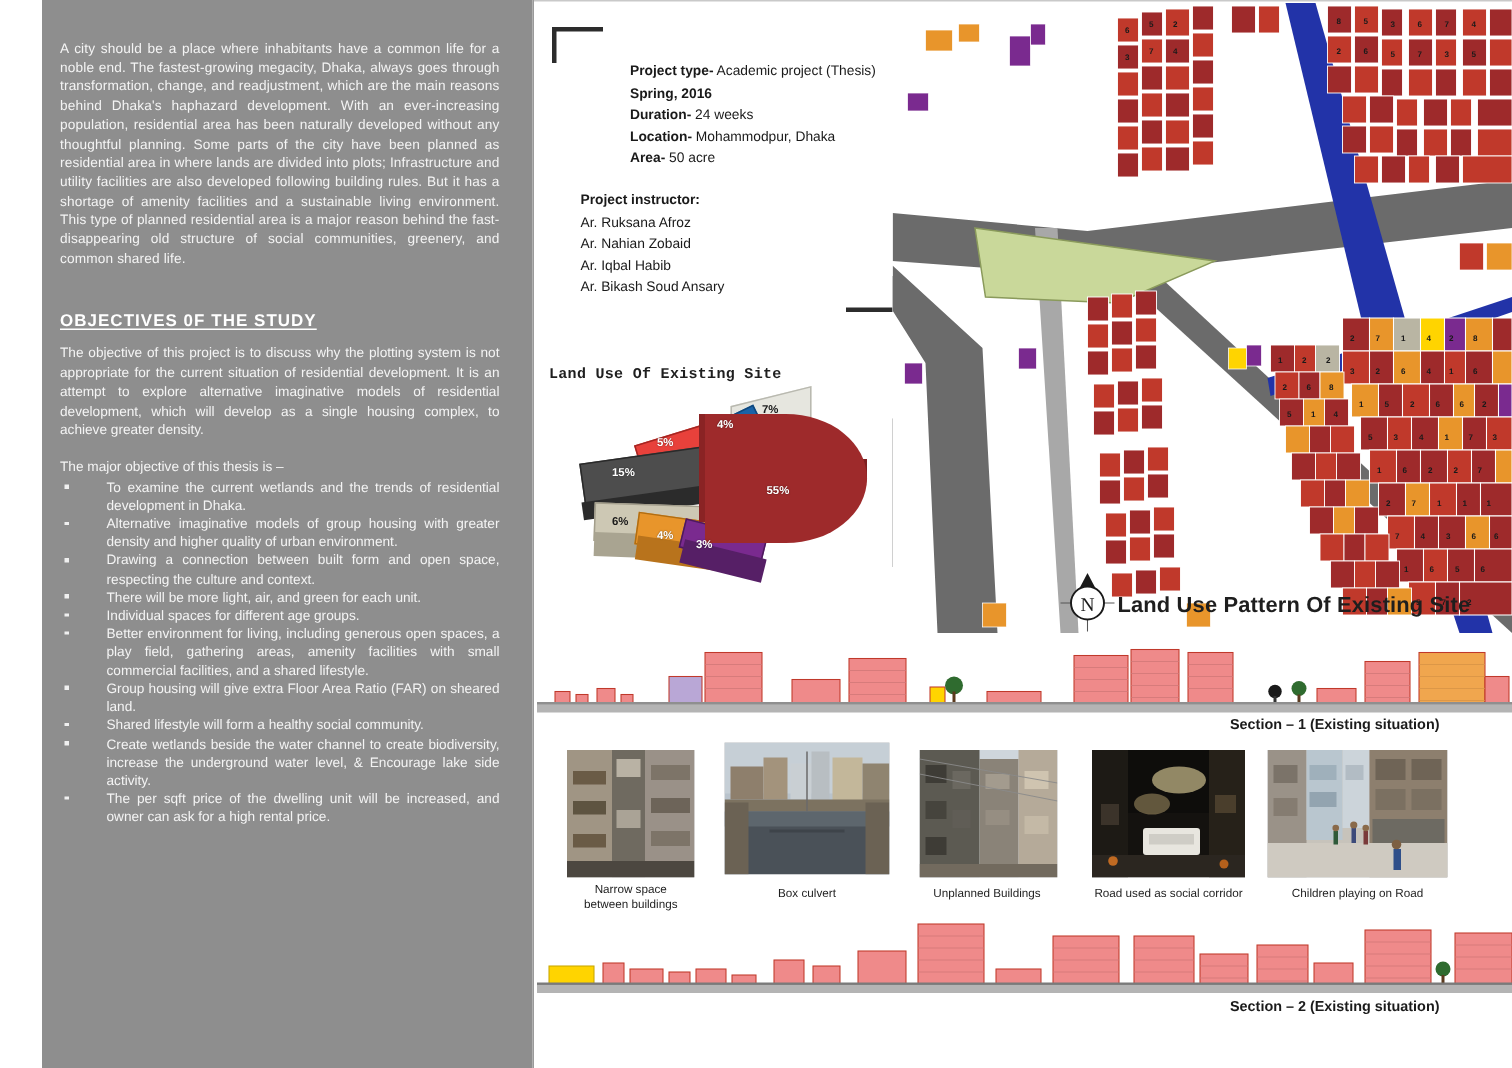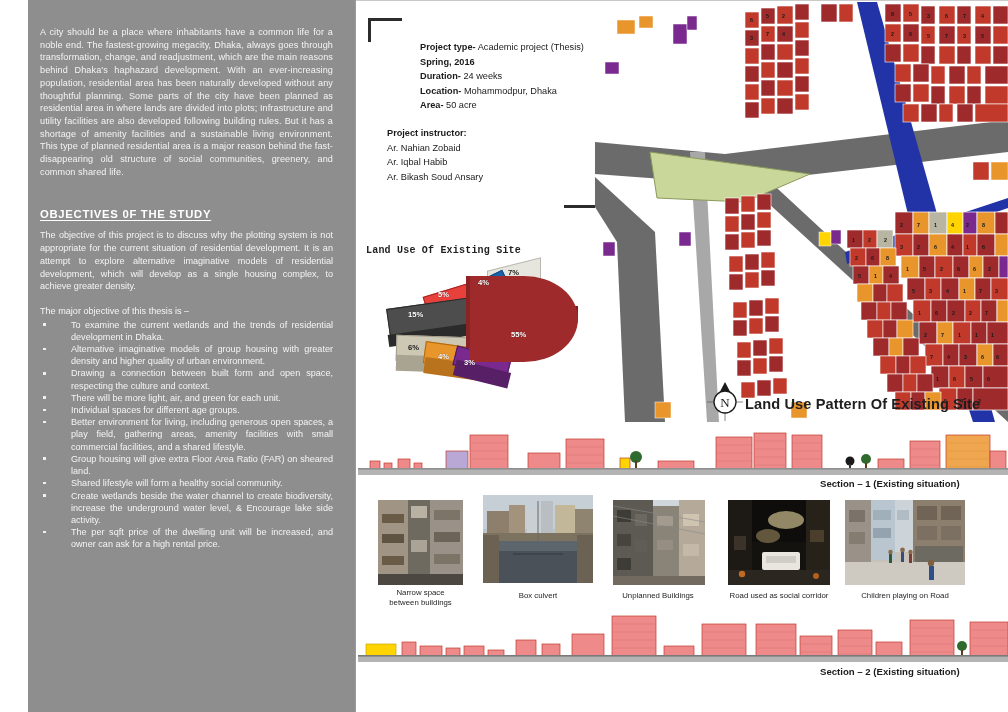--- a/index.html
+++ b/index.html
@@ -171,20 +171,21 @@
       <div class="info-row">
         <b>Location-</b>
         <span>Mohammodpur, Dhaka</span>
       </div>
       <div class="info-row">
         <b>Area-</b>
         <span>50 acre</span>
       </div>
 
       <div class="info-instr-title">Project instructor:</div>
+      <div class="info-instr">Ar. Ruksana Afroz</div>
       <div class="info-instr">Ar. Nahian Zobaid</div>
       <div class="info-instr">Ar. Iqbal Habib</div>
       <div class="info-instr">Ar. Bikash Soud Ansary</div>
     </div>
   </div>
 
   <div id="pie-section">
     <div class="pie-title">Land Use Of Existing Site</div>
     <div id="pie-canvas">
 
@@ -208,21 +209,21 @@
       <div class="slice" style="left:58px;top:84px;width:72px;height:22px;background:#e8952b;transform:rotate(8deg);border:.5px solid #b06d13;"></div>
       <div class="slice" style="left:58px;top:100px;width:72px;height:16px;background:#b8731c;transform:rotate(8deg);"></div>
 
       <div class="slice" style="left:88px;top:90px;width:56px;height:20px;background:#7a2a8f;transform:rotate(14deg);border:.5px solid #4d1a5c;"></div>
       <div class="slice" style="left:88px;top:104px;width:56px;height:16px;background:#561f66;transform:rotate(14deg);"></div>
 
       <div class="slice main-side"></div>
       <div class="slice main-left"></div>
       <div class="slice main-top"></div>
 
-      <div class="slice-lbl" style="left:145px;top:68px;">55%</div>
+      <div class="slice-lbl" style="left:145px;top:60px;">55%</div>
       <div class="slice-lbl" style="left:98px;top:96px;">3%</div>
       <div class="slice-lbl" style="left:72px;top:90px;">4%</div>
       <div class="slice-lbl dark" style="left:42px;top:81px;">6%</div>
       <div class="slice-lbl" style="left:42px;top:48px;">15%</div>
       <div class="slice-lbl" style="left:72px;top:28px;">5%</div>
       <div class="slice-lbl" style="left:112px;top:16px;">4%</div>
       <div class="slice-lbl dark" style="left:142px;top:6px;">7%</div>
     </div>
   </div>
 

